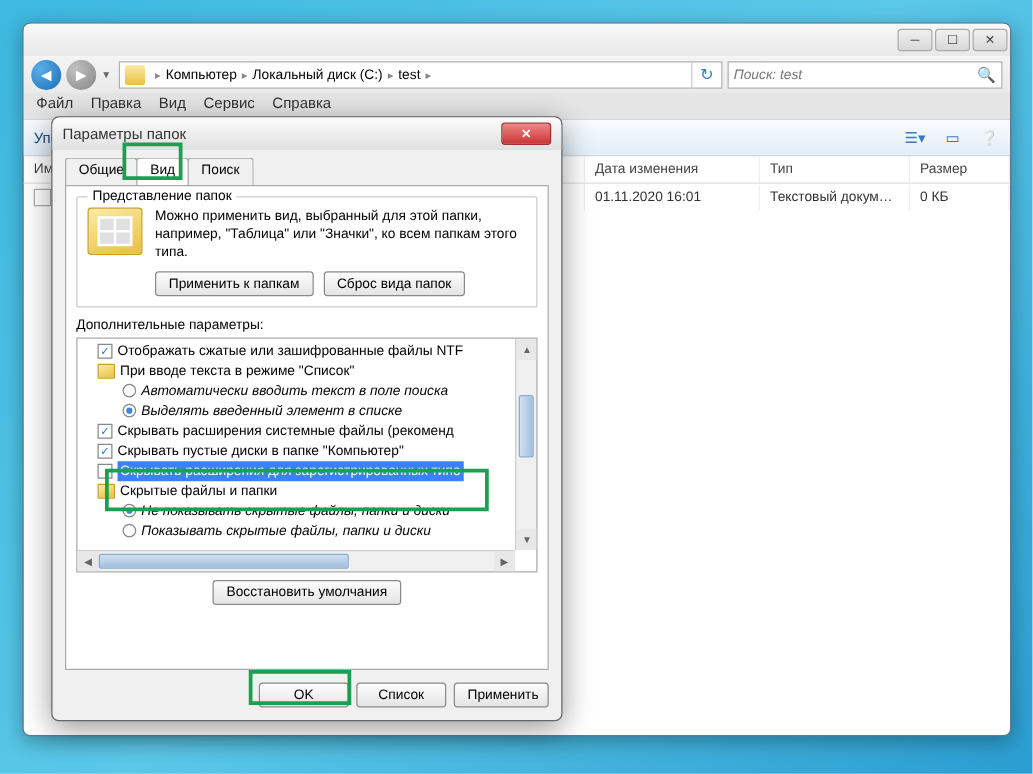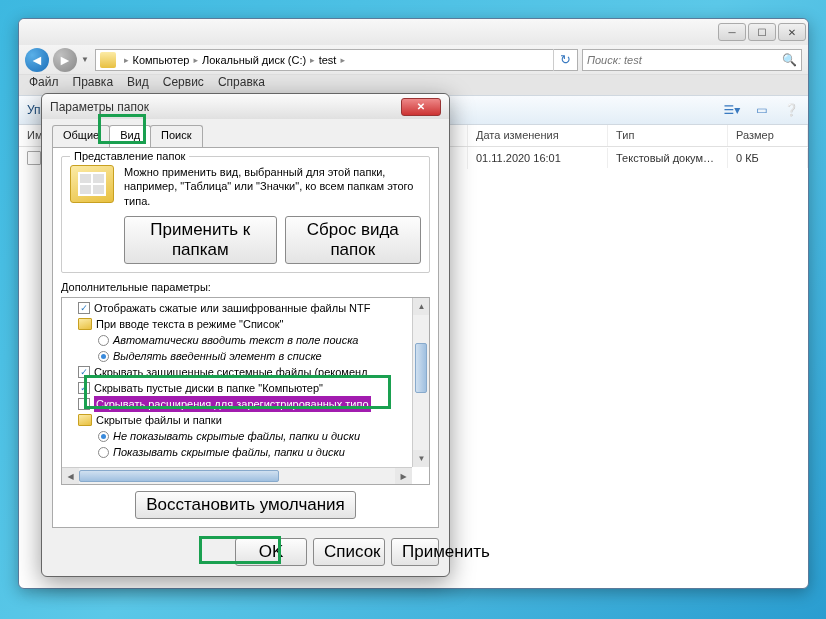--- a/index.html
+++ b/index.html
@@ -45,32 +45,32 @@
 .tab.active { background: #fff; z-index: 2; }
 .tab-panel { flex: 1; background: #fff; border: 1px solid #aaa; padding: 8px; display: flex; flex-direction: column; font-size: 11px; }
 .group { border: 1px solid #ccc; border-radius: 2px; padding: 8px; margin-bottom: 8px; position: relative; }
 .group-label { position: absolute; top: -7px; left: 8px; background: #fff; padding: 0 4px; font-size: 11px; text-align: center; }
 .group-inner { display: flex; gap: 10px; align-items: flex-start; }
 .folder-icon { width: 44px; height: 38px; background: linear-gradient(160deg, #fceba6, #e8c040); border: 1px solid #c8a020; border-radius: 3px; display: flex; align-items: center; justify-content: center; }
 .folder-grid { width: 28px; height: 24px; background: #fff; display: grid; grid-template-columns: 1fr 1fr; grid-template-rows: 1fr 1fr; gap: 2px; padding: 2px; }
 .folder-grid div { background: #e0e0e0; }
 .group-text { flex: 1; line-height: 1.3; }
 .group-buttons { display: flex; gap: 8px; margin-top: 8px; margin-left: 54px; }
-.btn { padding: 3px 10px; font-size: 17px; background: linear-gradient(180deg, #fdfdfd, #e4e4e4); border: 1px solid #8a8a8a; border-radius: 3px; }
+.btn { padding: 3px 10px; font-size: 11px; background: linear-gradient(180deg, #fdfdfd, #e4e4e4); border: 1px solid #8a8a8a; border-radius: 3px; }
 .adv-label { margin-bottom: 4px; }
 .tree { border: 1px solid #aaa; height: 188px; overflow: hidden; position: relative; background: #fff; }
 .tree-inner { padding: 2px; font-size: 11px; line-height: 16px; }
 .tree-item { display: flex; align-items: center; gap: 4px; white-space: nowrap; }
 .tree-item.l1 { padding-left: 14px; }
 .tree-item.l2 { padding-left: 34px; font-style: italic; }
 .chk { width: 12px; height: 12px; border: 1px solid #888; background: #fff; display: inline-flex; align-items: center; justify-content: center; font-size: 9px; color: #2a7ac0; }
 .radio { width: 11px; height: 11px; border: 1px solid #888; border-radius: 50%; background: #fff; display: inline-flex; align-items: center; justify-content: center; }
 .radio.on::after { content: ""; width: 5px; height: 5px; border-radius: 50%; background: #3a8adb; }
 .tree-folder { width: 14px; height: 12px; background: linear-gradient(160deg, #fceba6, #e8c040); border: 1px solid #c8a020; border-radius: 1px; }
-.tree-sel { background: #a21caf; color: #fff; padding: 0 2px; }
+.tree-sel { background: #3b82f6; color: #fff; padding: 0 2px; }
 .tree-scroll { position: absolute; right: 0; top: 0; bottom: 17px; width: 17px; background: #f0f0f0; border-left: 1px solid #ccc; }
 .tree-scroll-h { position: absolute; left: 0; right: 17px; bottom: 0; height: 17px; background: #f0f0f0; border-top: 1px solid #ccc; }
 .scroll-thumb-v { position: absolute; top: 45px; left: 2px; right: 2px; height: 50px; background: linear-gradient(90deg, #d0e0f0, #a0c0e0); border: 1px solid #88aacc; border-radius: 2px; }
 .scroll-thumb-h { position: absolute; left: 17px; top: 2px; bottom: 2px; width: 200px; background: linear-gradient(180deg, #d0e0f0, #a0c0e0); border: 1px solid #88aacc; border-radius: 2px; }
 .scroll-btn { position: absolute; width: 17px; height: 17px; background: #e8e8e8; display: flex; align-items: center; justify-content: center; font-size: 8px; color: #666; }
 .restore-row { display: flex; justify-content: center; margin-top: 6px; }
 .dlg-footer { display: flex; justify-content: flex-end; gap: 6px; margin-top: 10px; }
 .highlight-box { position: absolute; border: 3px solid #1aa050; pointer-events: none; z-index: 10; }
 </style>
 </head>
@@ -187,21 +187,21 @@
           <div class="tree-item l2">
               <span class="radio"></span>
               <span>Автоматически вводить текст в поле поиска</span>
             </div>
           <div class="tree-item l2">
               <span class="radio on"></span>
               <span>Выделять введенный элемент в списке</span>
             </div>
           <div class="tree-item l1">
               <span class="chk">✓</span>
-              <span>Скрывать защищенные системные файлы (рекоменд</span>
+              <span>Скрывать расширения системные файлы (рекоменд</span>
             </div>
           <div class="tree-item l1">
               <span class="chk">✓</span>
               <span>Скрывать пустые диски в папке "Компьютер"</span>
             </div>
           <div class="tree-item l1">
               <span class="chk"></span>
               <span class="tree-sel">Скрывать расширения для зарегистрированных типо</span>
             </div>
           <div class="tree-item l1">
@@ -228,20 +228,20 @@
           <div class="scroll-btn" style="right:0">▶</div>
         </div>
       </div>
       <div class="restore-row">
         <button class="btn">Восстановить умолчания</button>
       </div>
     </div>
     <div class="dlg-footer">
       <button class="btn" style="width:72px">OK</button>
       <button class="btn" style="width:72px">Список</button>
-      <button class="btn" style="width:48px">Применить</button>
+      <button class="btn" style="width:76px">Применить</button>
     </div>
   </div>
 </div>
 
 <div class="highlight-box" style="left:98px; top:114px; width:48px; height:30px;"></div>
 <div class="highlight-box" style="left:84px; top:375px; width:307px; height:34px;"></div>
 <div class="highlight-box" style="left:199px; top:536px; width:82px; height:28px;"></div>
 
 </body></html>

